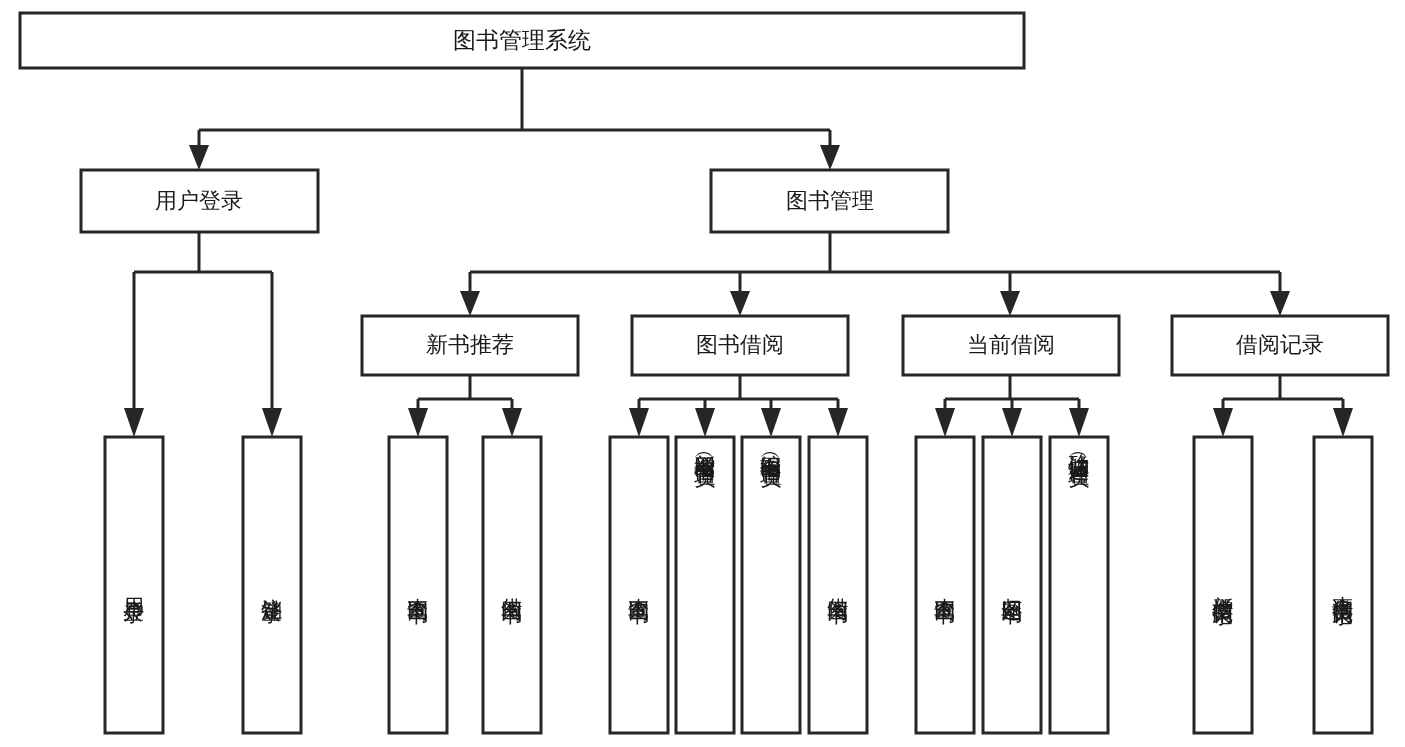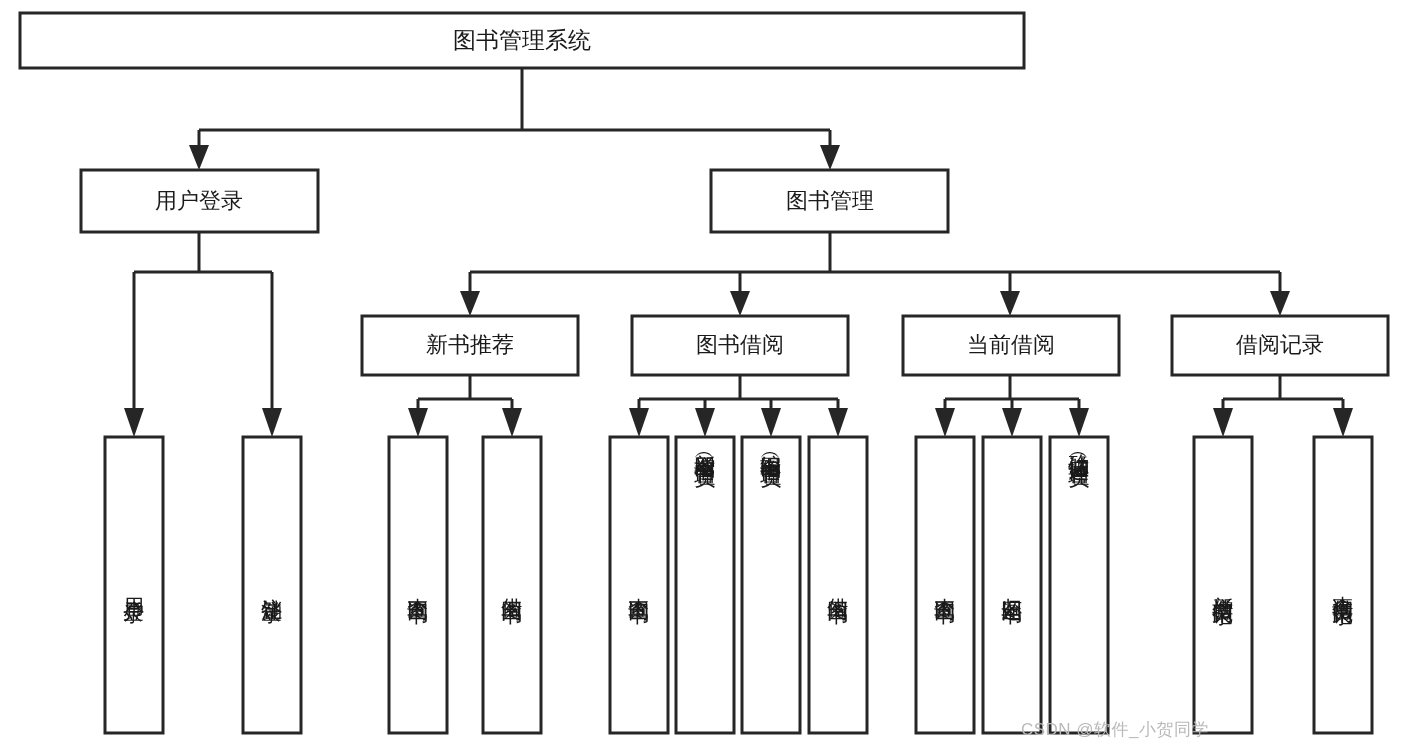--- a/index.html
+++ b/index.html
@@ -232,14 +232,13 @@
     <span class="leaf-label">确认归还（管理员）</span>
   </div>
 
   <div class="leaf-label-wrap" style="left:1194px;top:437px;width:58px;height:296px;">
     <span class="leaf-label">新增借阅记录</span>
   </div>
   <div class="leaf-label-wrap" style="left:1314px;top:437px;width:58px;height:296px;">
     <span class="leaf-label">查询借阅记录</span>
   </div>
 
-  <div class="watermark">CSDN @软件_小贺同学</div>
 </div>
 
 </body></html>

